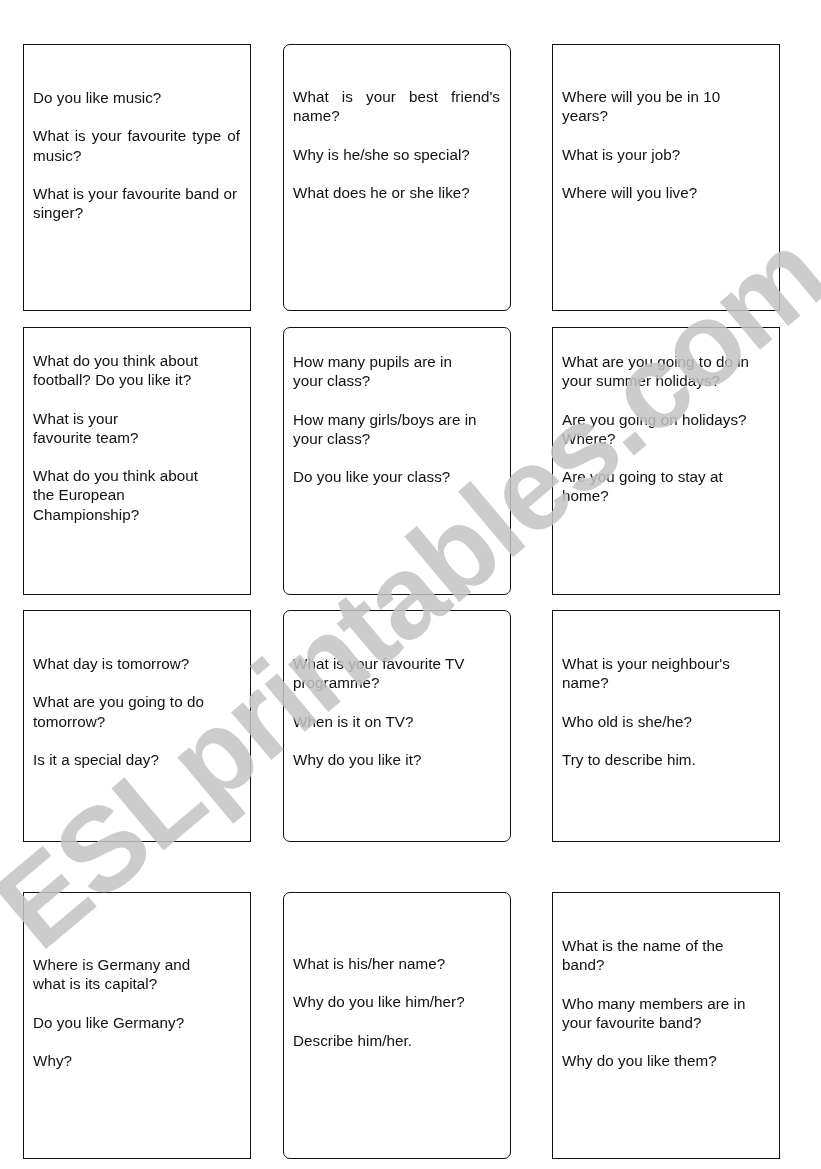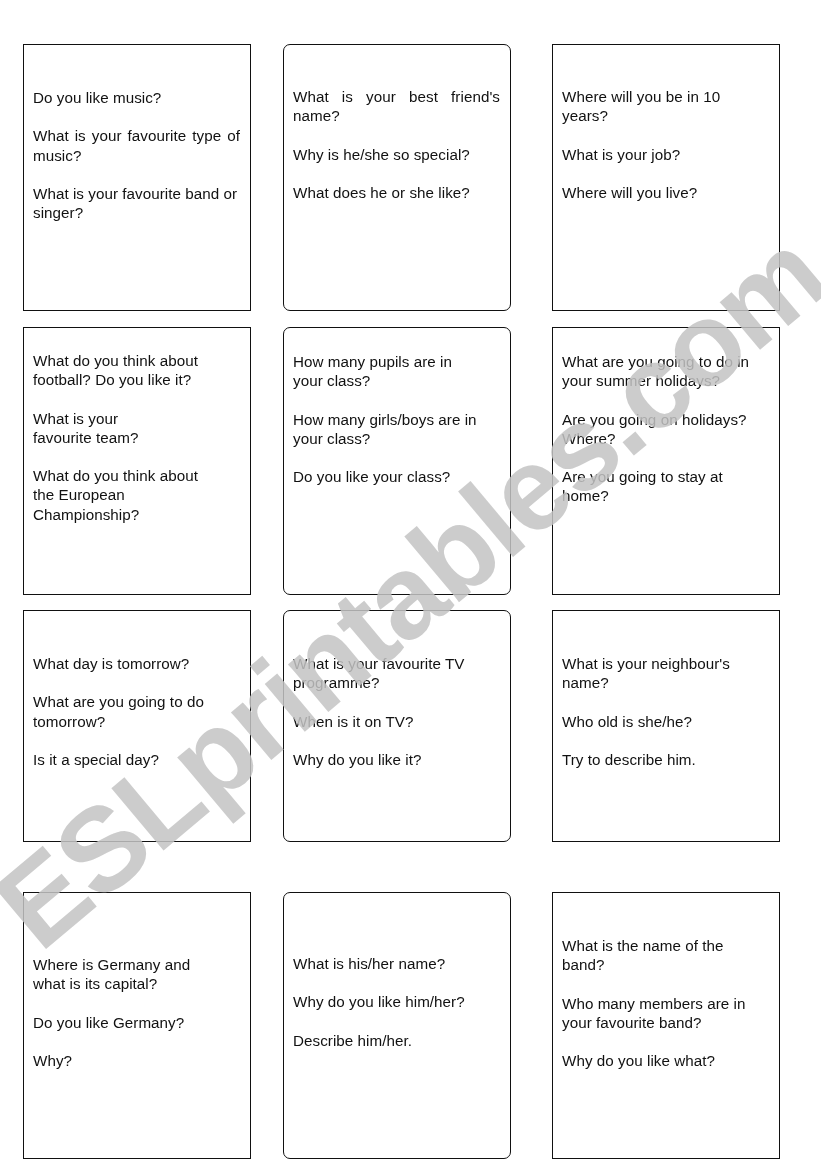--- a/index.html
+++ b/index.html
@@ -160,19 +160,19 @@
       <p class="q">What is his/her name?</p>
       <p class="q">Why do you like him/her?</p>
       <p class="q">Describe him/her.</p>
     </div>
   </div>
 
   <div class="card c2 r3">
     <div class="card-body card-text-layer" style="top:43px; right:10px;">
       <p class="q" style="padding-right:25px;">What is the name of the band?</p>
       <p class="q">Who many members are in your favourite band?</p>
-      <p class="q">Why do you like what?</p>
+      <p class="q">Why do you like them?</p>
     </div>
   </div>
 
   <div class="watermark">ESLprintables.com</div>
 
 </div>
 
 </body></html>

